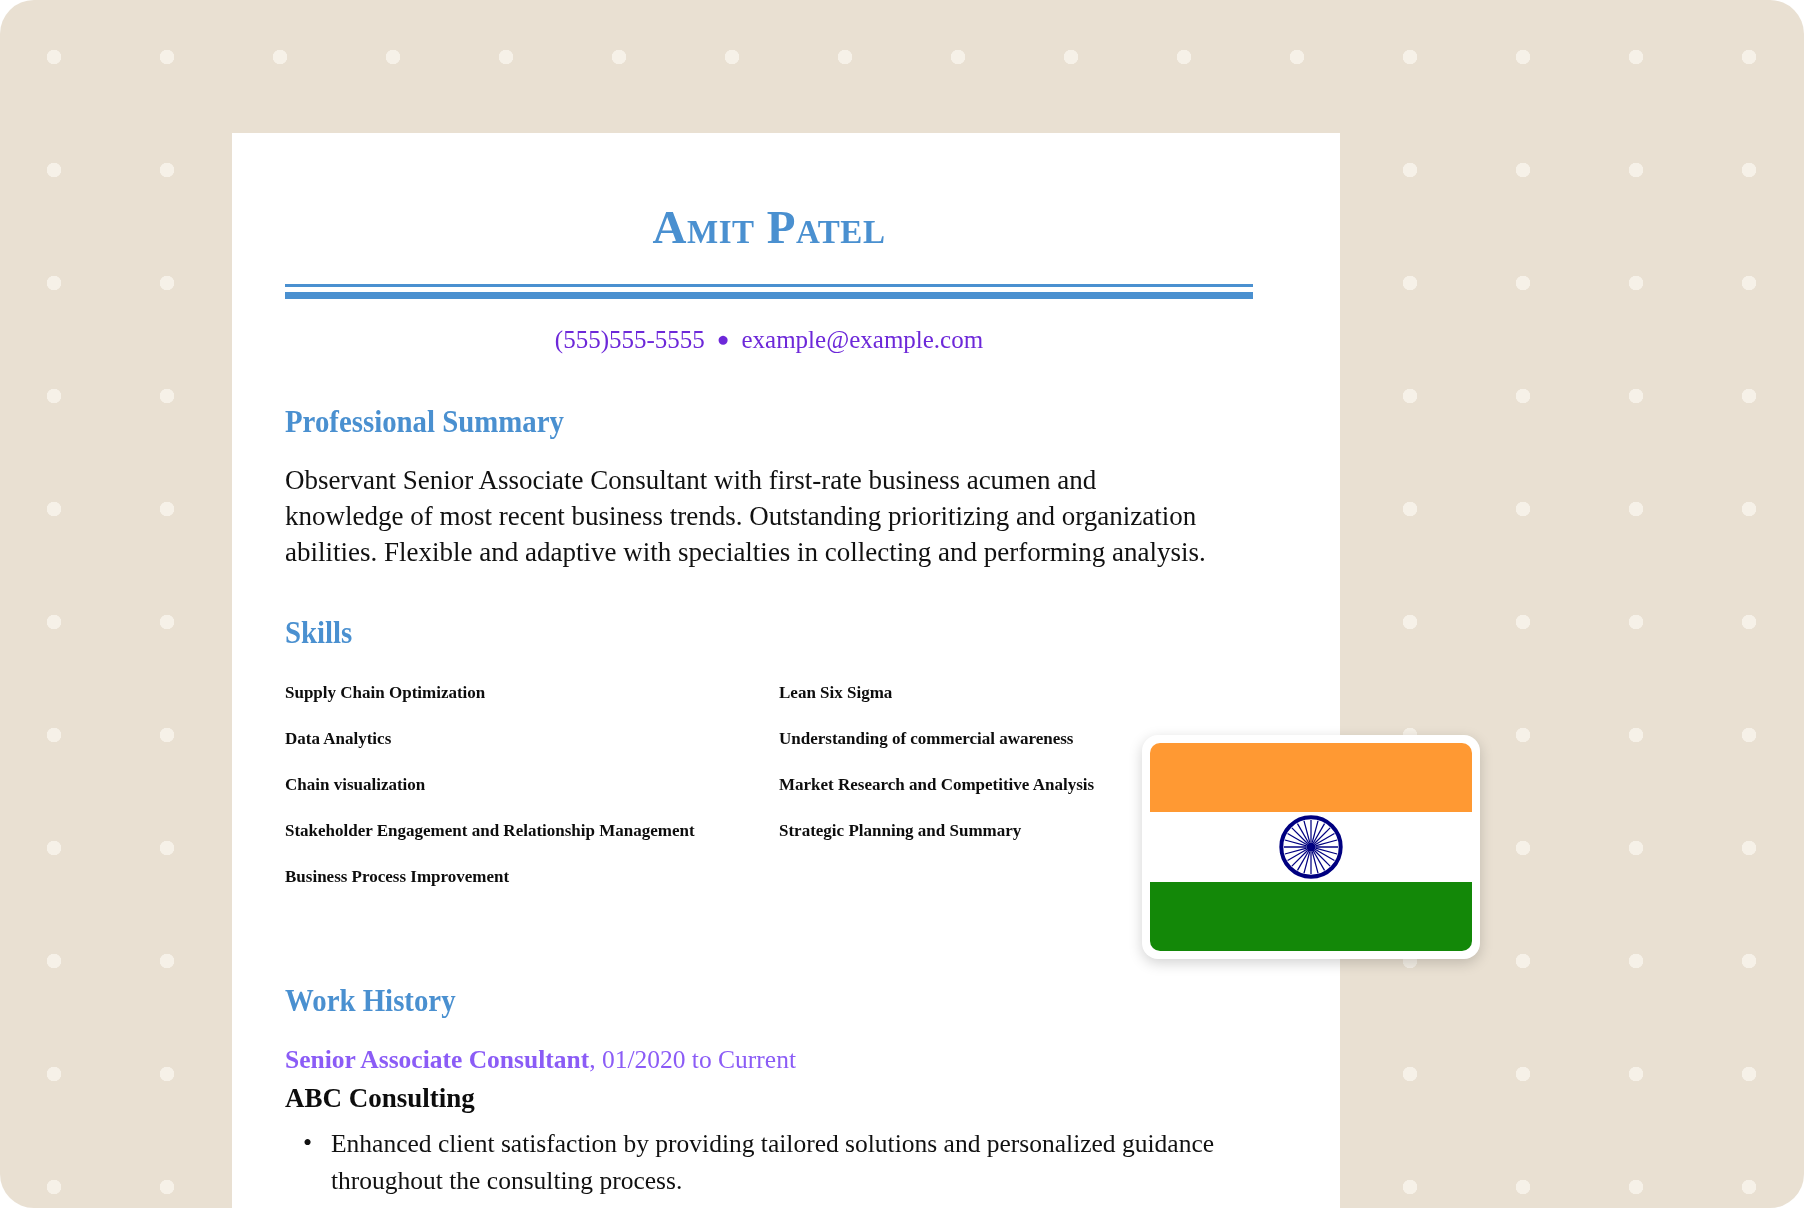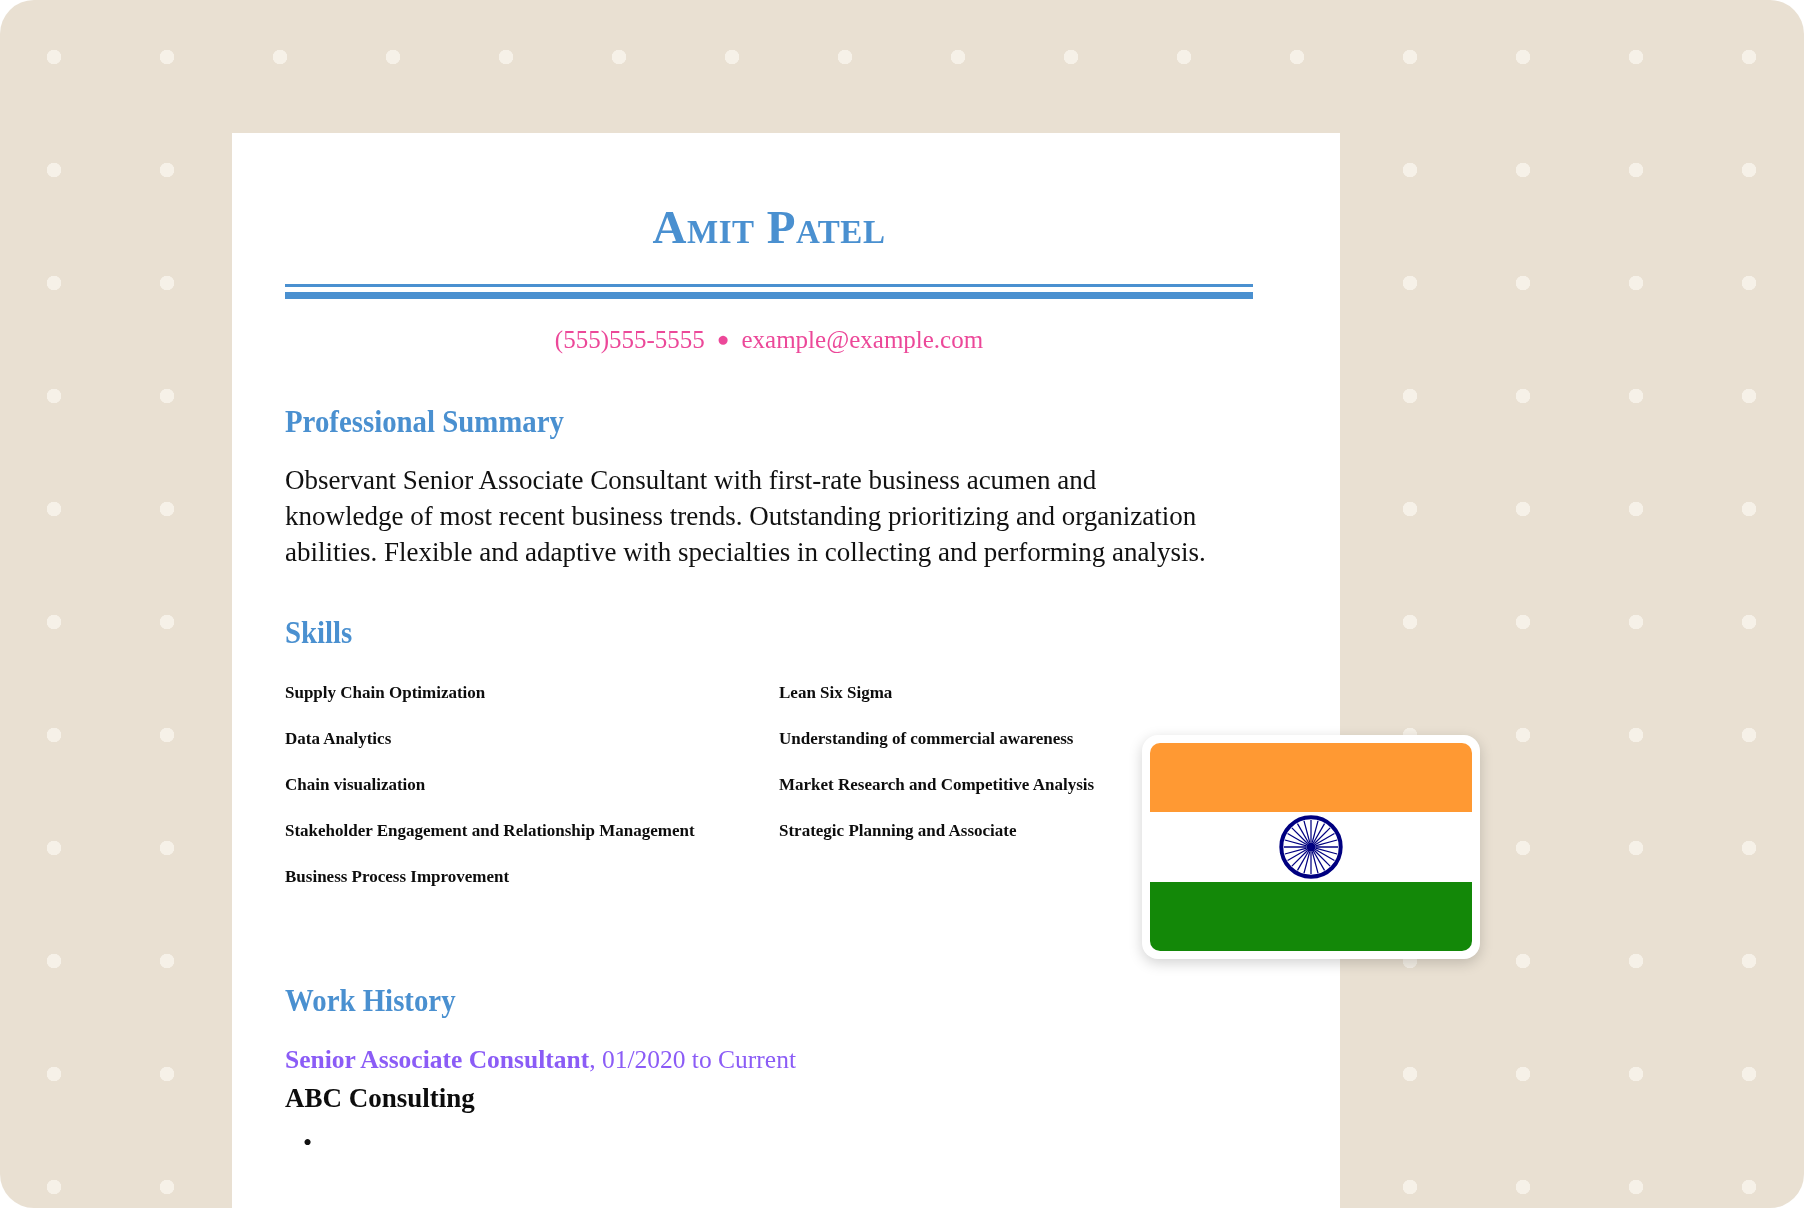--- a/index.html
+++ b/index.html
@@ -83,21 +83,21 @@
   }
   .rule .thick {
     height: 7px;
     background: #4a90d0;
   }
 
   .contact {
     text-align: center;
     margin-top: 27px;
     font-size: 25px;
-    color: #ec4899;
+    color: #6d28d9;
     font-family: "Liberation Serif", serif;
   }
   .contact .sep {
     display: inline-block;
     margin: 0 12px;
     font-size: 21px;
     vertical-align: 2px;
   }
 
   
@@ -253,34 +253,35 @@
           <div class="skill">Supply Chain Optimization</div>
           <div class="skill">Data Analytics</div>
           <div class="skill">Chain visualization</div>
           <div class="skill">Stakeholder Engagement and Relationship Management</div>
           <div class="skill">Business Process Improvement</div>
         </div>
         <div class="skills-col right">
           <div class="skill">Lean Six Sigma</div>
           <div class="skill">Understanding of commercial awareness</div>
           <div class="skill">Market Research and Competitive Analysis</div>
-          <div class="skill">Strategic Planning and Associate</div>
+          <div class="skill">Strategic Planning and Summary</div>
         </div>
       </div>
 
       <h2 class="section-title sec-work">Work History</h2>
 
       <div class="work-block">
         <div class="job-line">
           <span class="job-title">Senior Associate Consultant</span><span class="job-dates">, 01/2020 to Current</span>
         </div>
         <div class="job-company">ABC Consulting</div>
         <ul class="bullets">
           <li>
             <span class="dot">•</span>
+            <span>Enhanced client satisfaction by providing tailored solutions and personalized guidance throughout the consulting process.</span>
           </li>
         </ul>
       </div>
 
     </div>
   </div>
 
   <div class="flag-badge">
     <div class="flag">
       <div class="band saffron"></div>

